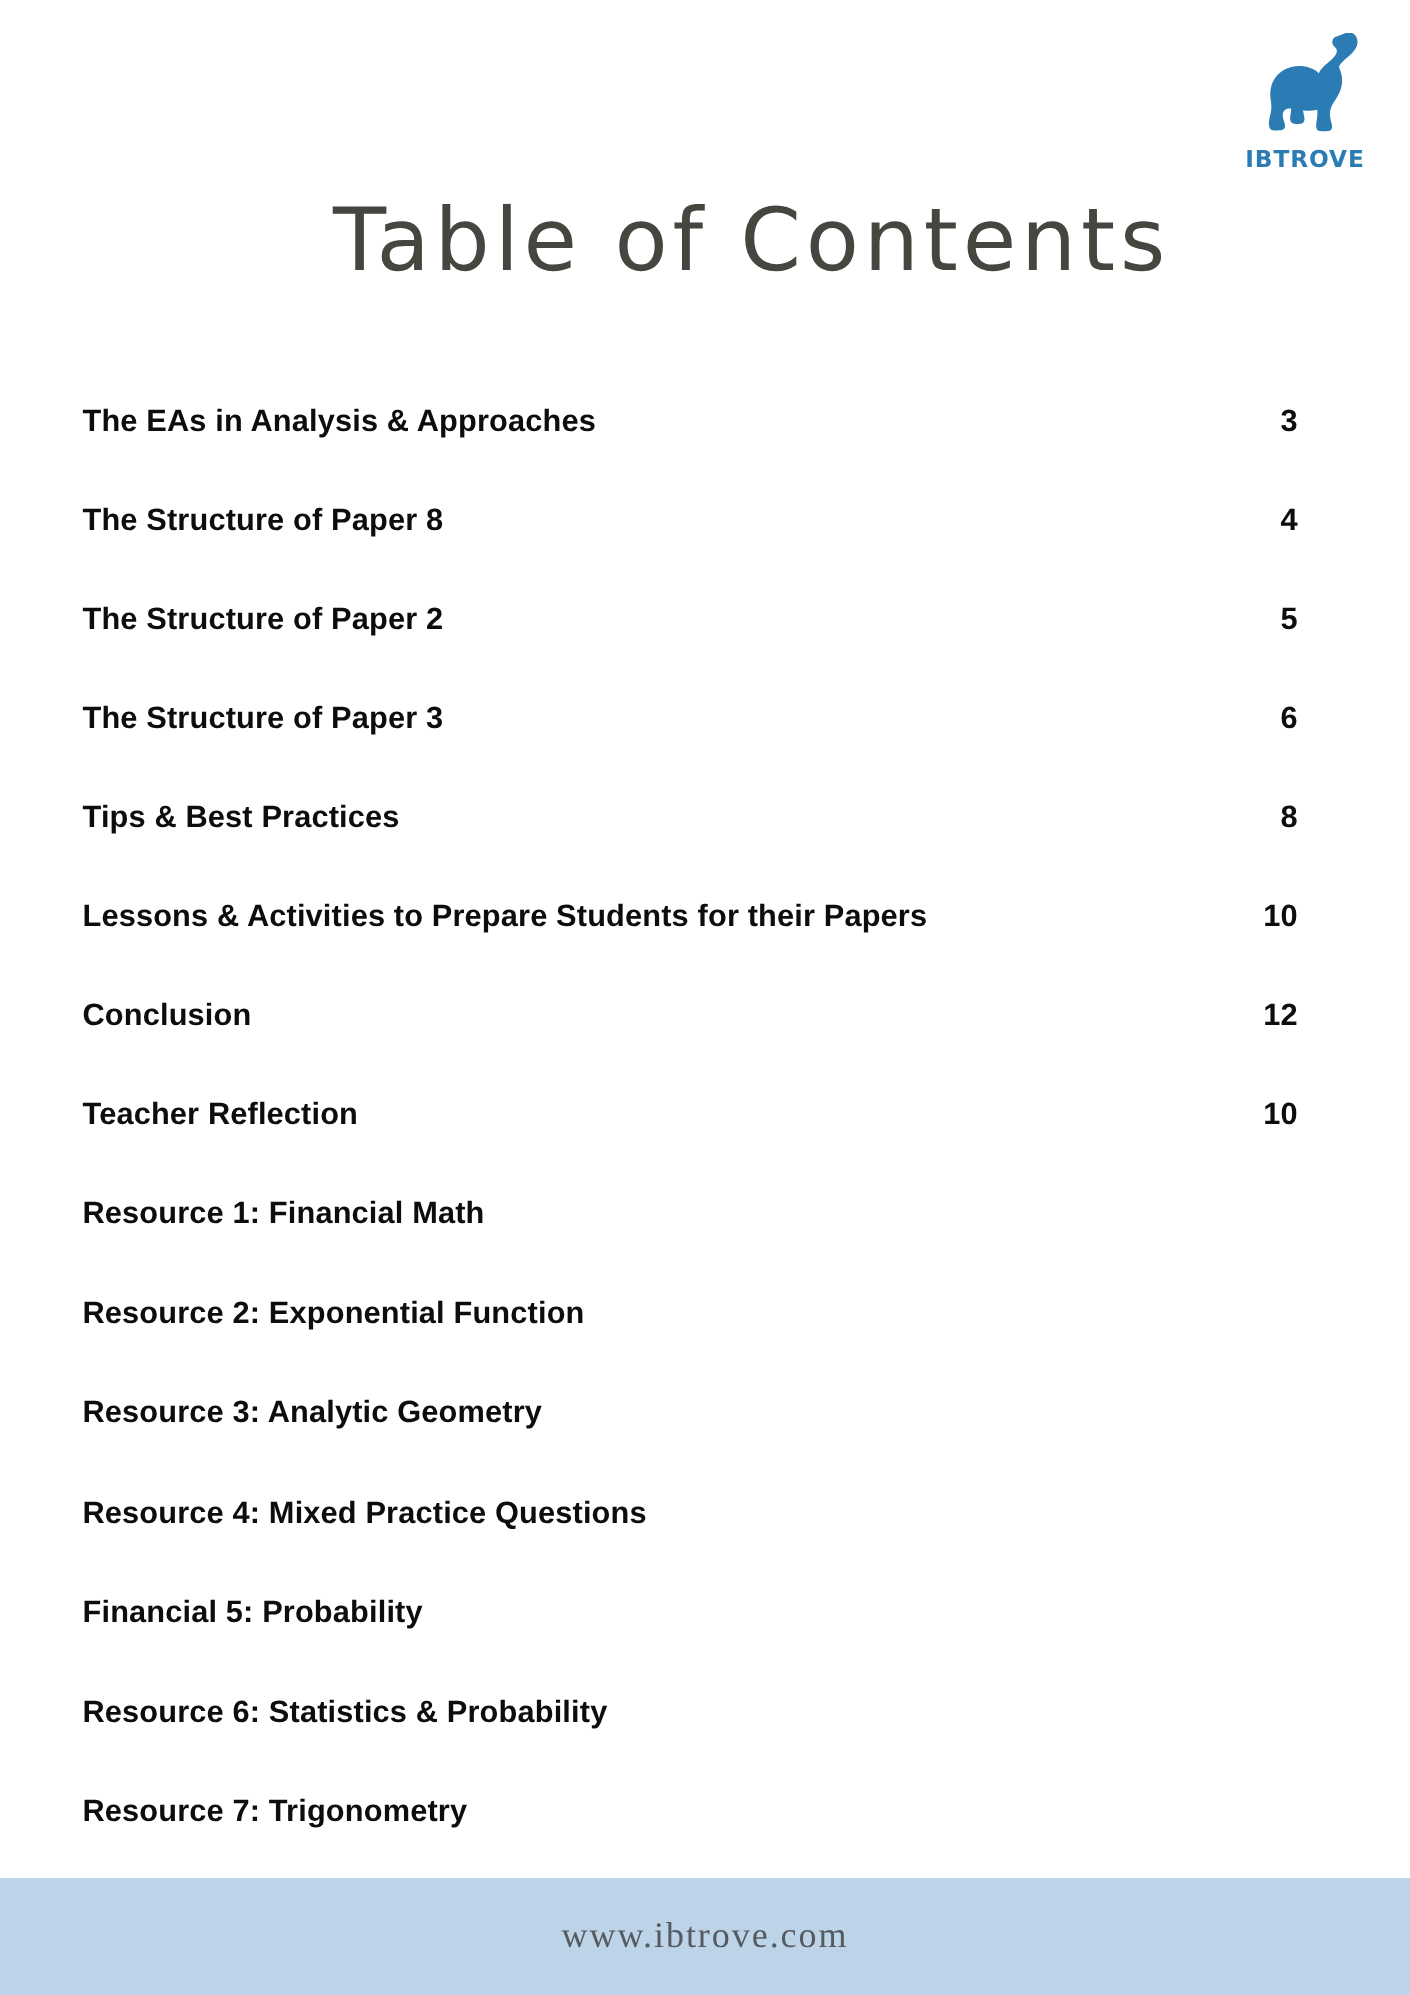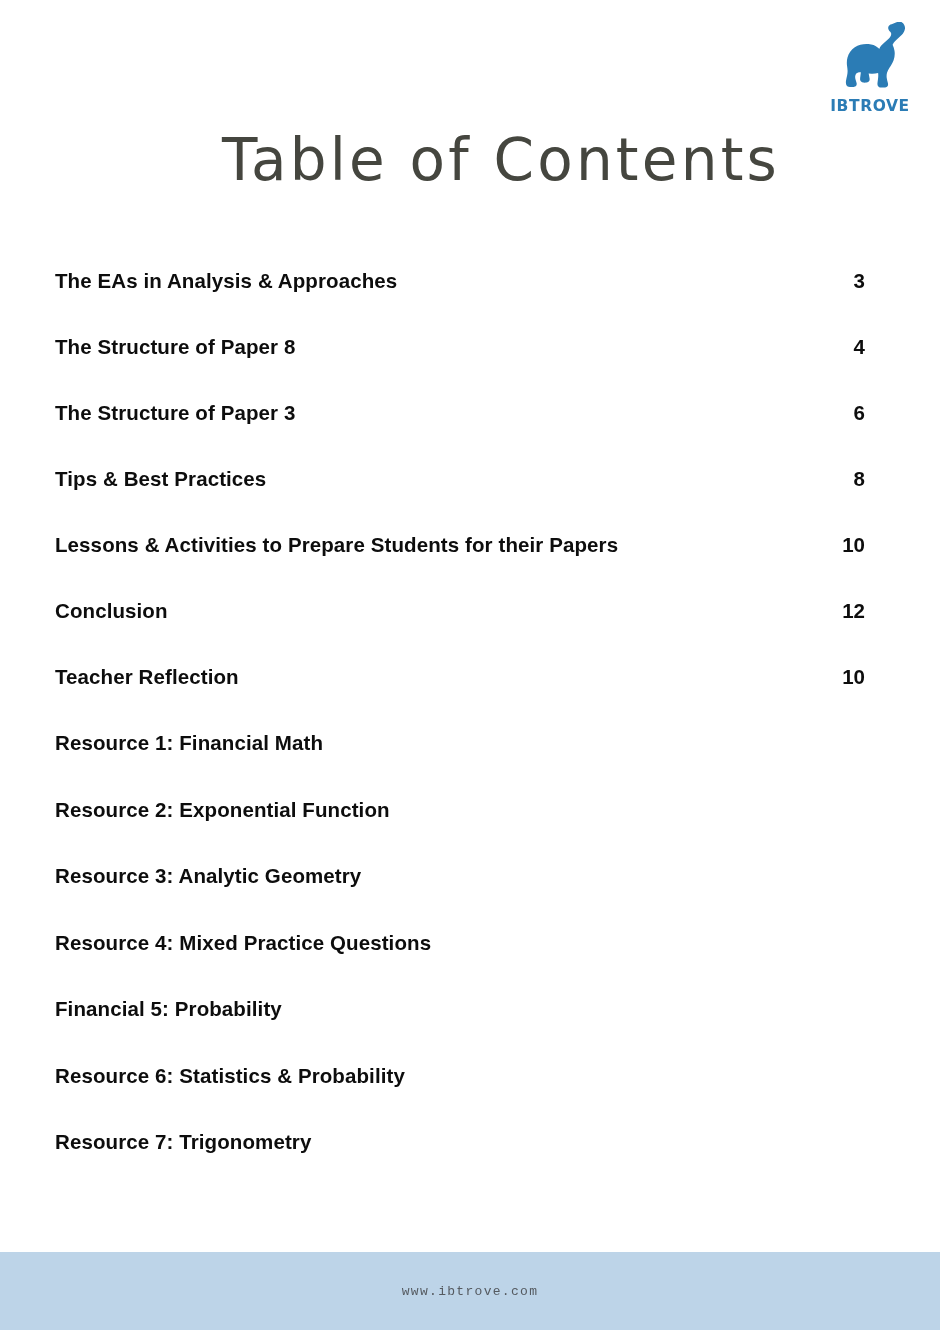--- a/index.html
+++ b/index.html
@@ -115,22 +115,22 @@
     left: 0;
     bottom: 0;
     width: 940px;
     height: 78px;
     background: #bdd4e8;
     display: flex;
     align-items: center;
     justify-content: center;
   }
   .footer-text {
-    font-family: Liberation Mono, monospace;
-    font-size: 13px;
+    font-family: Liberation Serif, serif;
+    font-size: 24px;
     letter-spacing: 1.3px;
     color: #555a60;
     white-space: nowrap;
   }
 </style>
 </head>
 <body>
 
 <div class="page">
 
@@ -204,20 +204,24 @@
     <div class="toc-row">
       <span class="toc-label">The EAs in Analysis &amp; Approaches</span>
       <span class="toc-page">3</span>
     </div>
 
     <div class="toc-row">
       <span class="toc-label">The Structure of Paper 8</span>
       <span class="toc-page">4</span>
     </div>
 
+    <div class="toc-row">
+      <span class="toc-label">The Structure of Paper 2</span>
+      <span class="toc-page">5</span>
+    </div>
 
     <div class="toc-row">
       <span class="toc-label">The Structure of Paper 3</span>
       <span class="toc-page">6</span>
     </div>
 
     <div class="toc-row">
       <span class="toc-label">Tips &amp; Best Practices</span>
       <span class="toc-page">8</span>
     </div>

